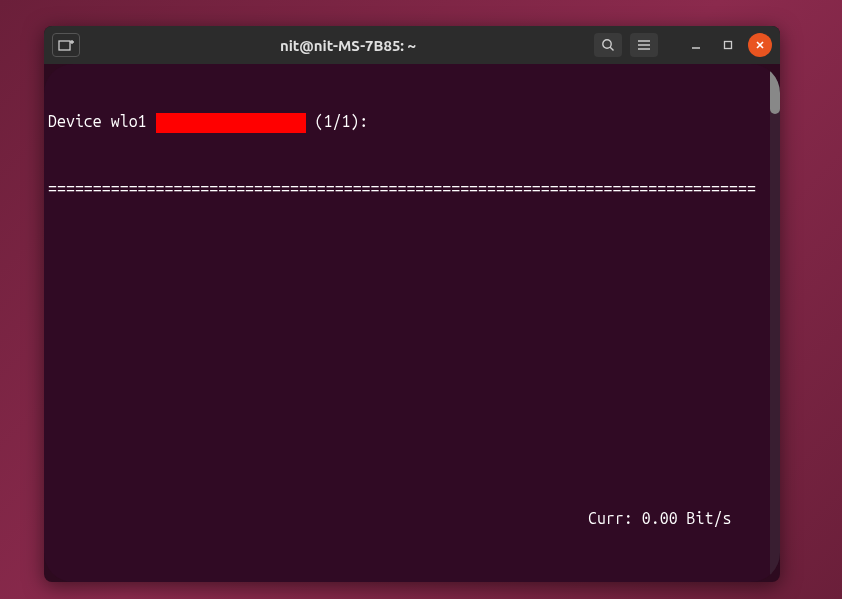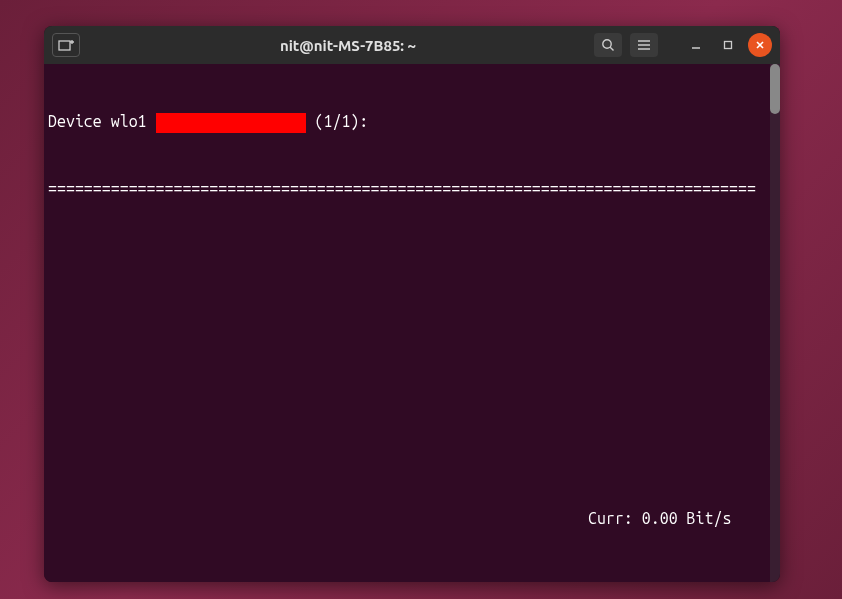--- a/index.html
+++ b/index.html
@@ -90,20 +90,21 @@
       flex: 1;
       background: #300a24;
       color: #ffffff;
       font-size: 16px;
       line-height: 22px;
       padding: 2px 4px;
       position: relative;
       font-family: 'Ubuntu Mono', monospace;
       white-space: pre;
       overflow: hidden;
+      border-radius: 29px;
     }
     .scrollbar {
       position: absolute;
       right: 0;
       top: 0;
       bottom: 0;
       width: 10px;
       background: rgba(80,80,80,0.3);
     }
     .thumb {

